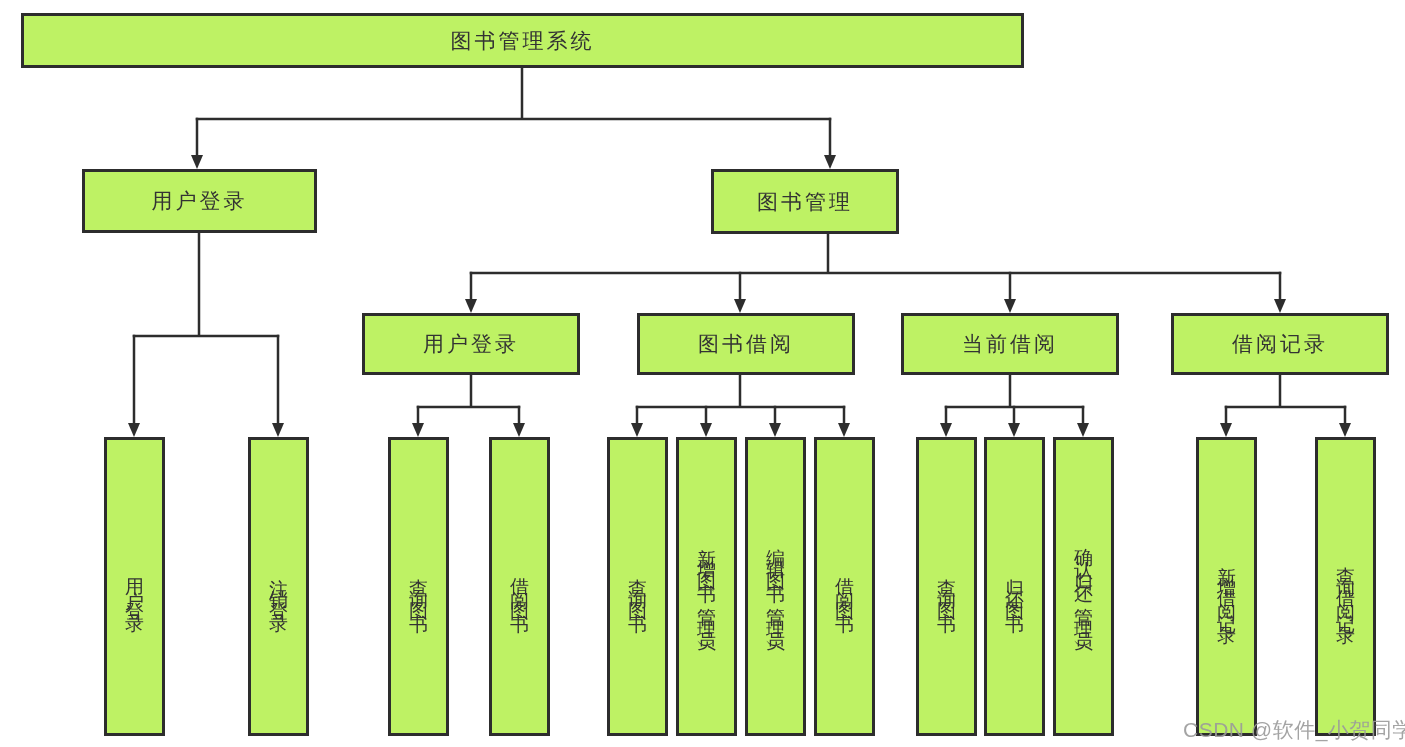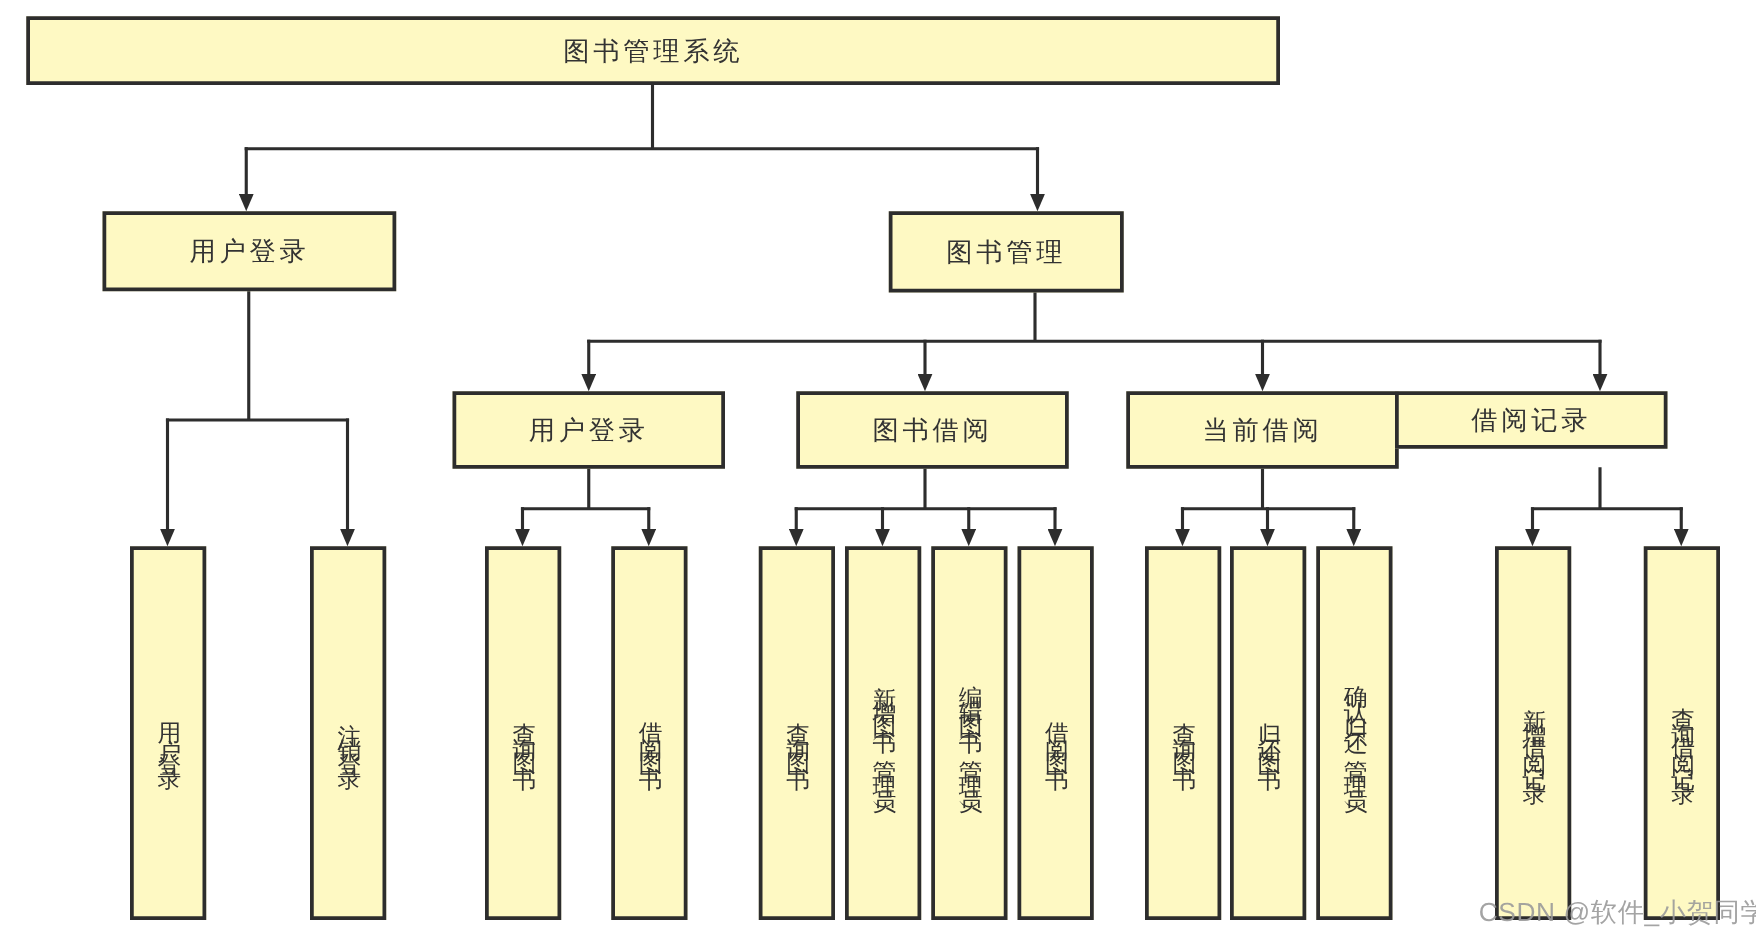--- a/index.html
+++ b/index.html
@@ -17,21 +17,21 @@
   }
   svg.wires {
     position: absolute;
     left: 0; top: 0;
     z-index: 1;
     pointer-events: none;
   }
   .box {
     position: absolute;
     box-sizing: border-box;
-    background: #fef9c3;
+    background: #bef264;
     border: 3px solid #2d2d2d;
     display: flex;
     align-items: center;
     justify-content: center;
     color: #333333;
     z-index: 2;
   }
   .hlabel {
     font-size: 21px;
     letter-spacing: 3px;
@@ -119,21 +119,21 @@
 
   <div class="box" style="left:362px;top:313px;width:218px;height:62px">
     <span class="hlabel">用户登录</span>
   </div>
   <div class="box" style="left:637px;top:313px;width:218px;height:62px">
     <span class="hlabel">图书借阅</span>
   </div>
   <div class="box" style="left:901px;top:313px;width:218px;height:62px">
     <span class="hlabel">当前借阅</span>
   </div>
-  <div class="box" style="left:1116px;top:313px;width:218px;height:46px">
+  <div class="box" style="left:1171px;top:313px;width:218px;height:62px">
     <span class="hlabel">借阅记录</span>
   </div>
 
   <div class="box" style="left:104px;top:437px;width:61px;height:299px">
     <span class="vtext">用户登录</span>
   </div>
   <div class="box" style="left:248px;top:437px;width:61px;height:299px">
     <span class="vtext">注销登录</span>
   </div>
 

